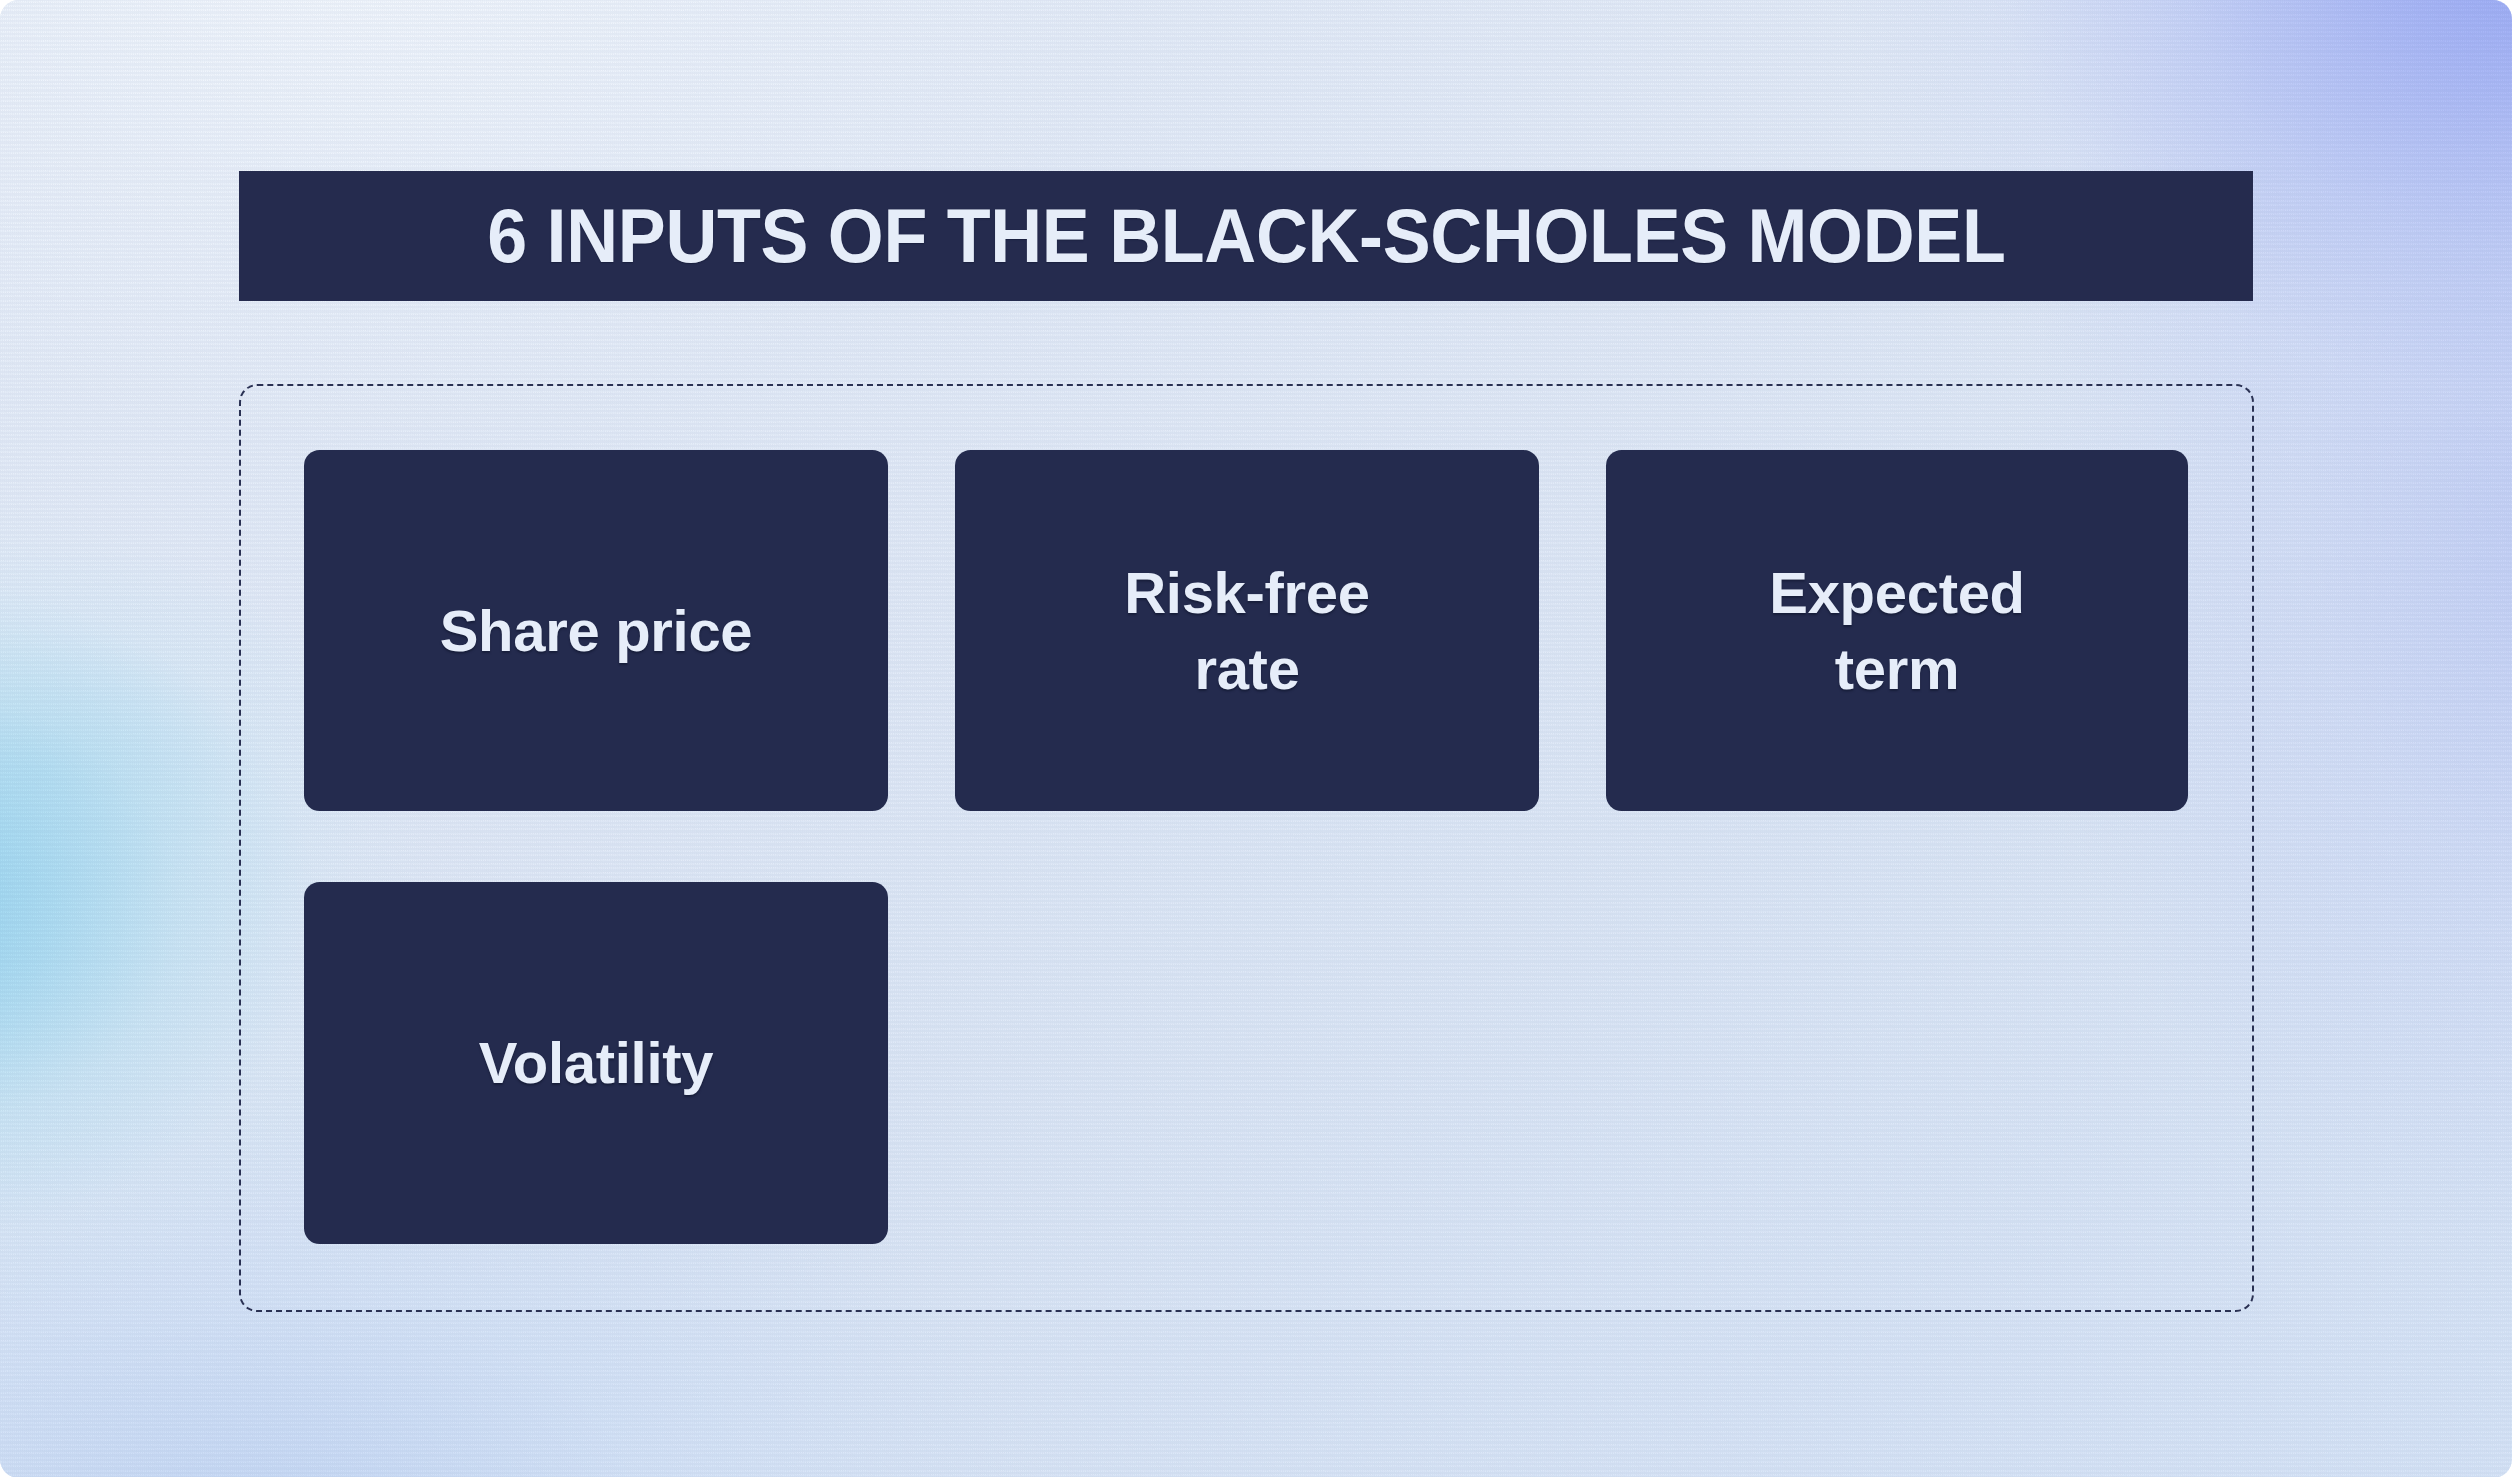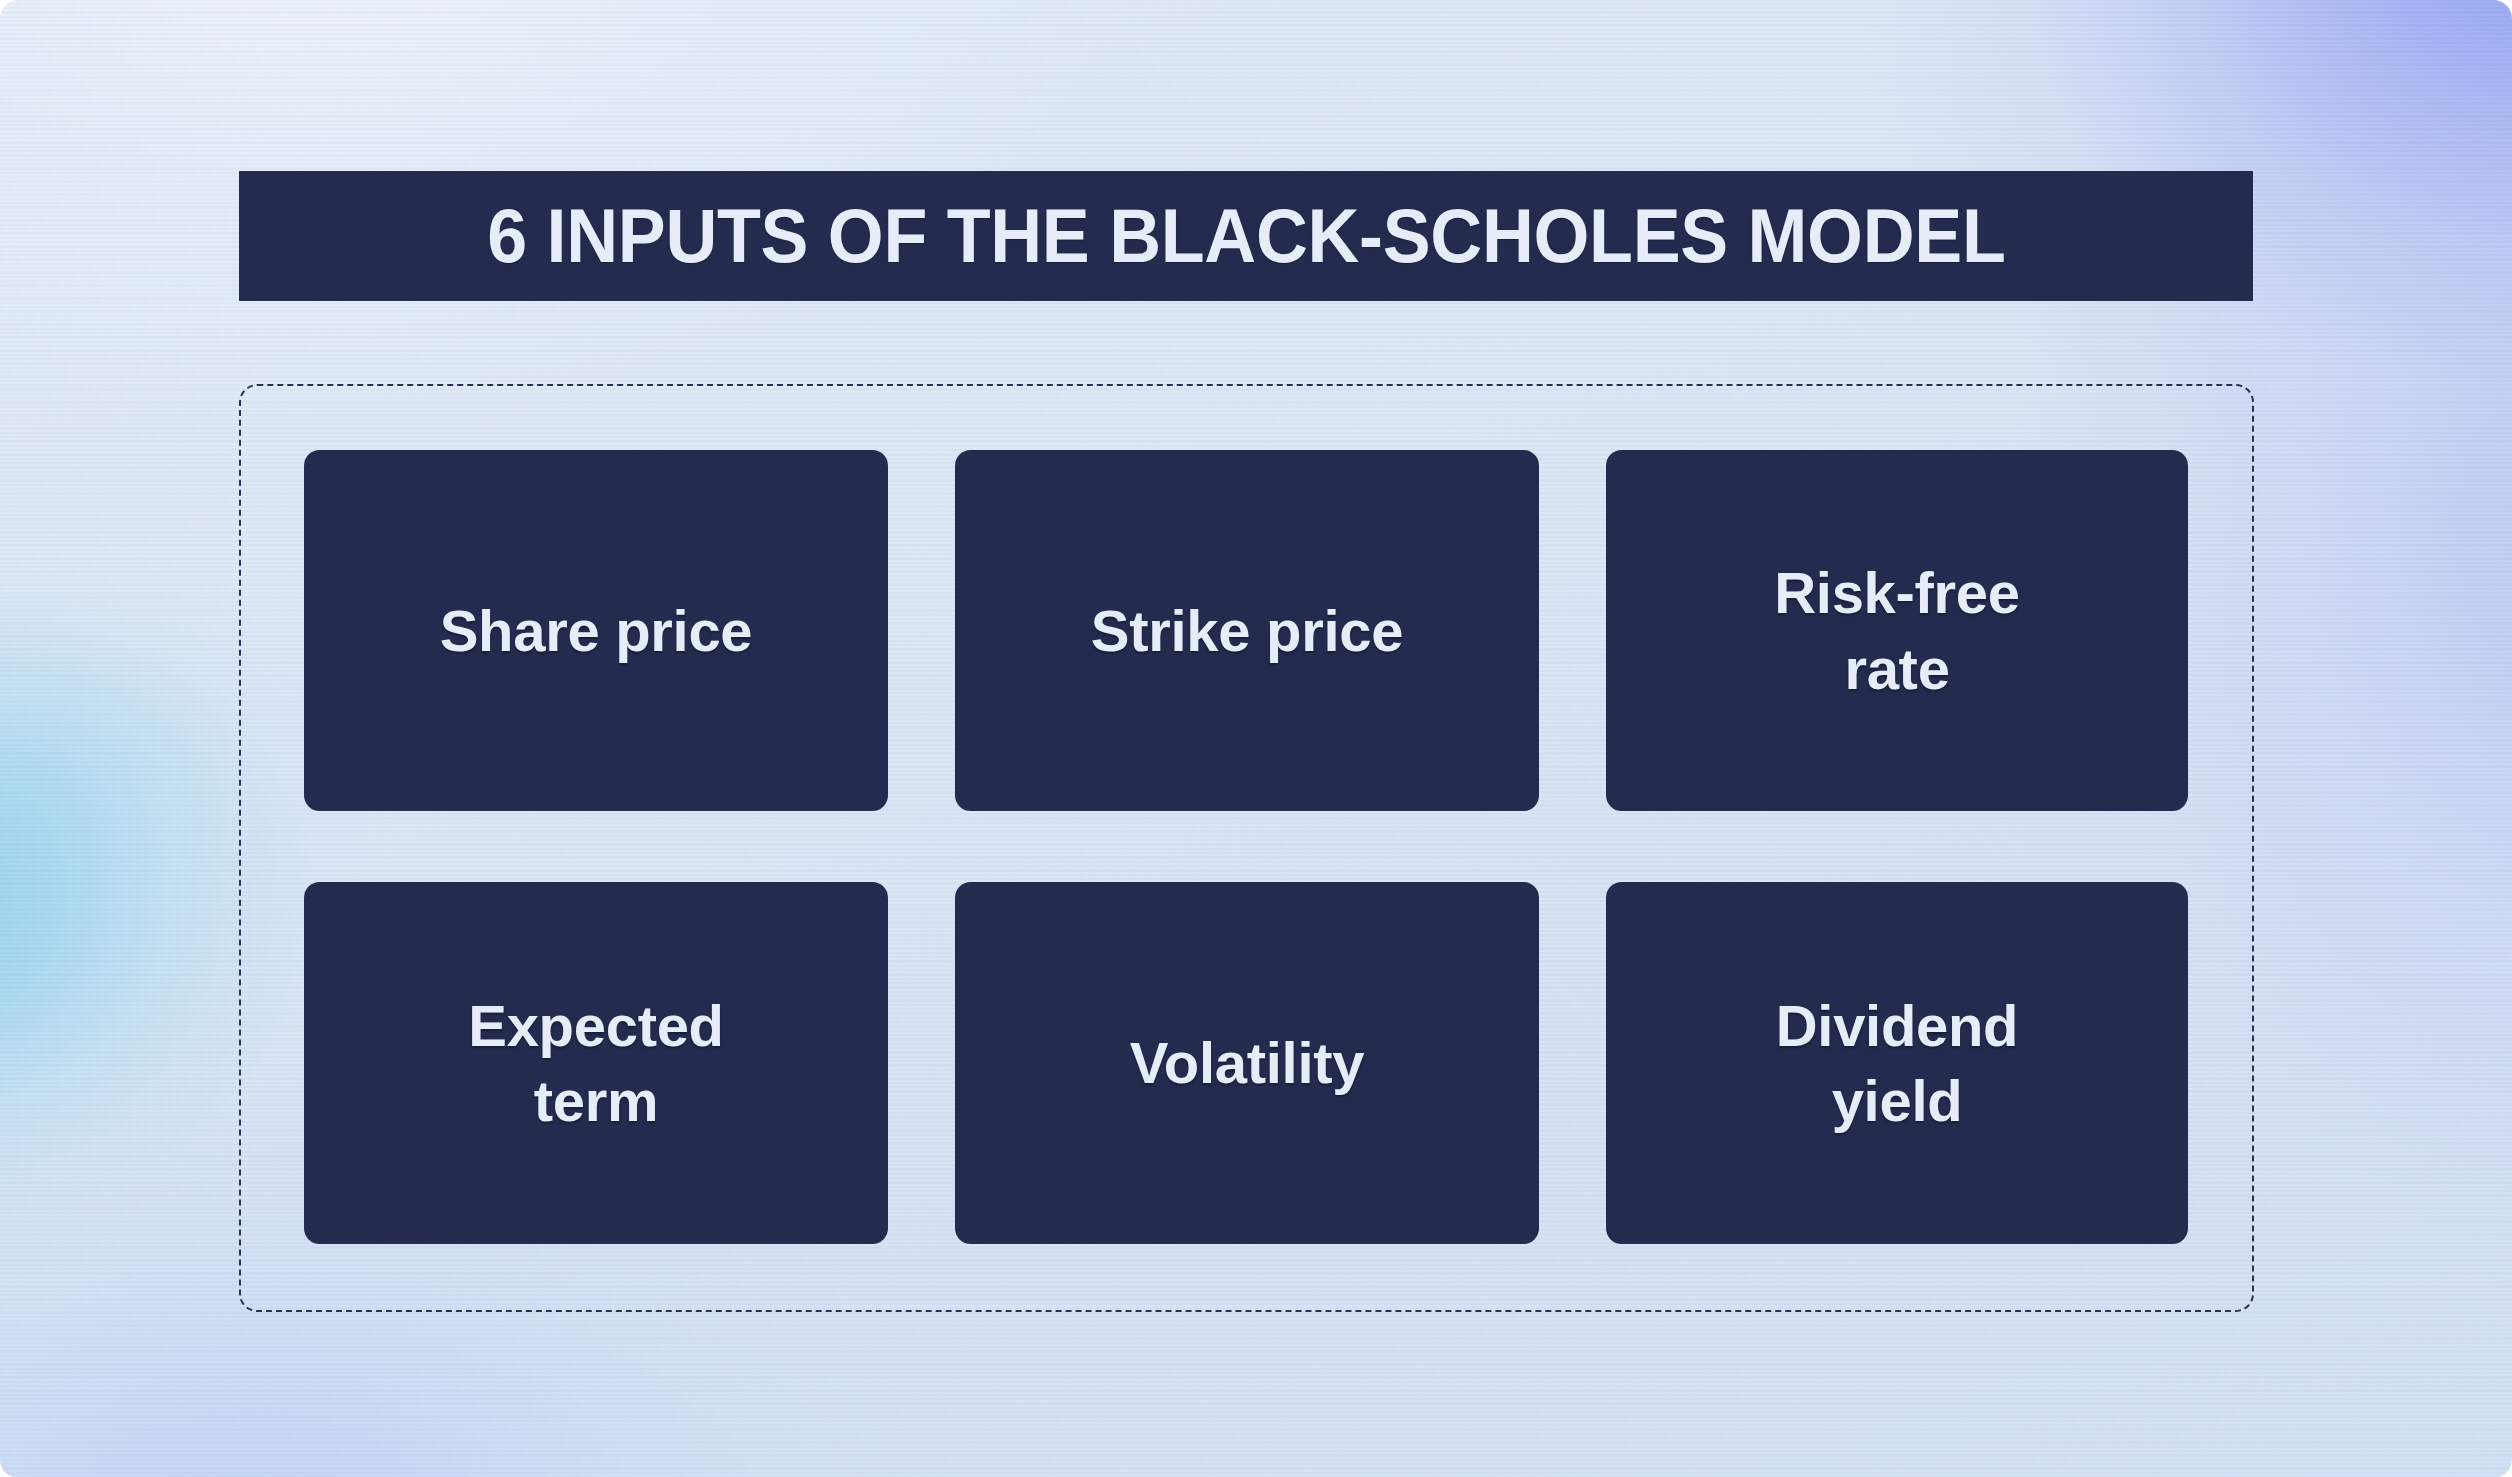--- a/index.html
+++ b/index.html
@@ -174,37 +174,31 @@
     </div>
 
     <div class="dashed-box"></div>
 
     <div class="card-grid">
 
       <div class="card">
         <span class="card-label">Share price</span>
       </div>
 
-      <div class="card">
-        <span class="card-label">Strike price</span>
-      </div>
 
       <div class="card">
         <span class="card-label wrap">Risk-free rate</span>
       </div>
 
       <div class="card">
         <span class="card-label wrap">Expected term</span>
       </div>
 
       <div class="card">
         <span class="card-label">Volatility</span>
       </div>
 
-      <div class="card">
-        <span class="card-label wrap">Dividend yield</span>
-      </div>
 
     </div>
 
   </div>
 </div>
 
 
 </body></html>

